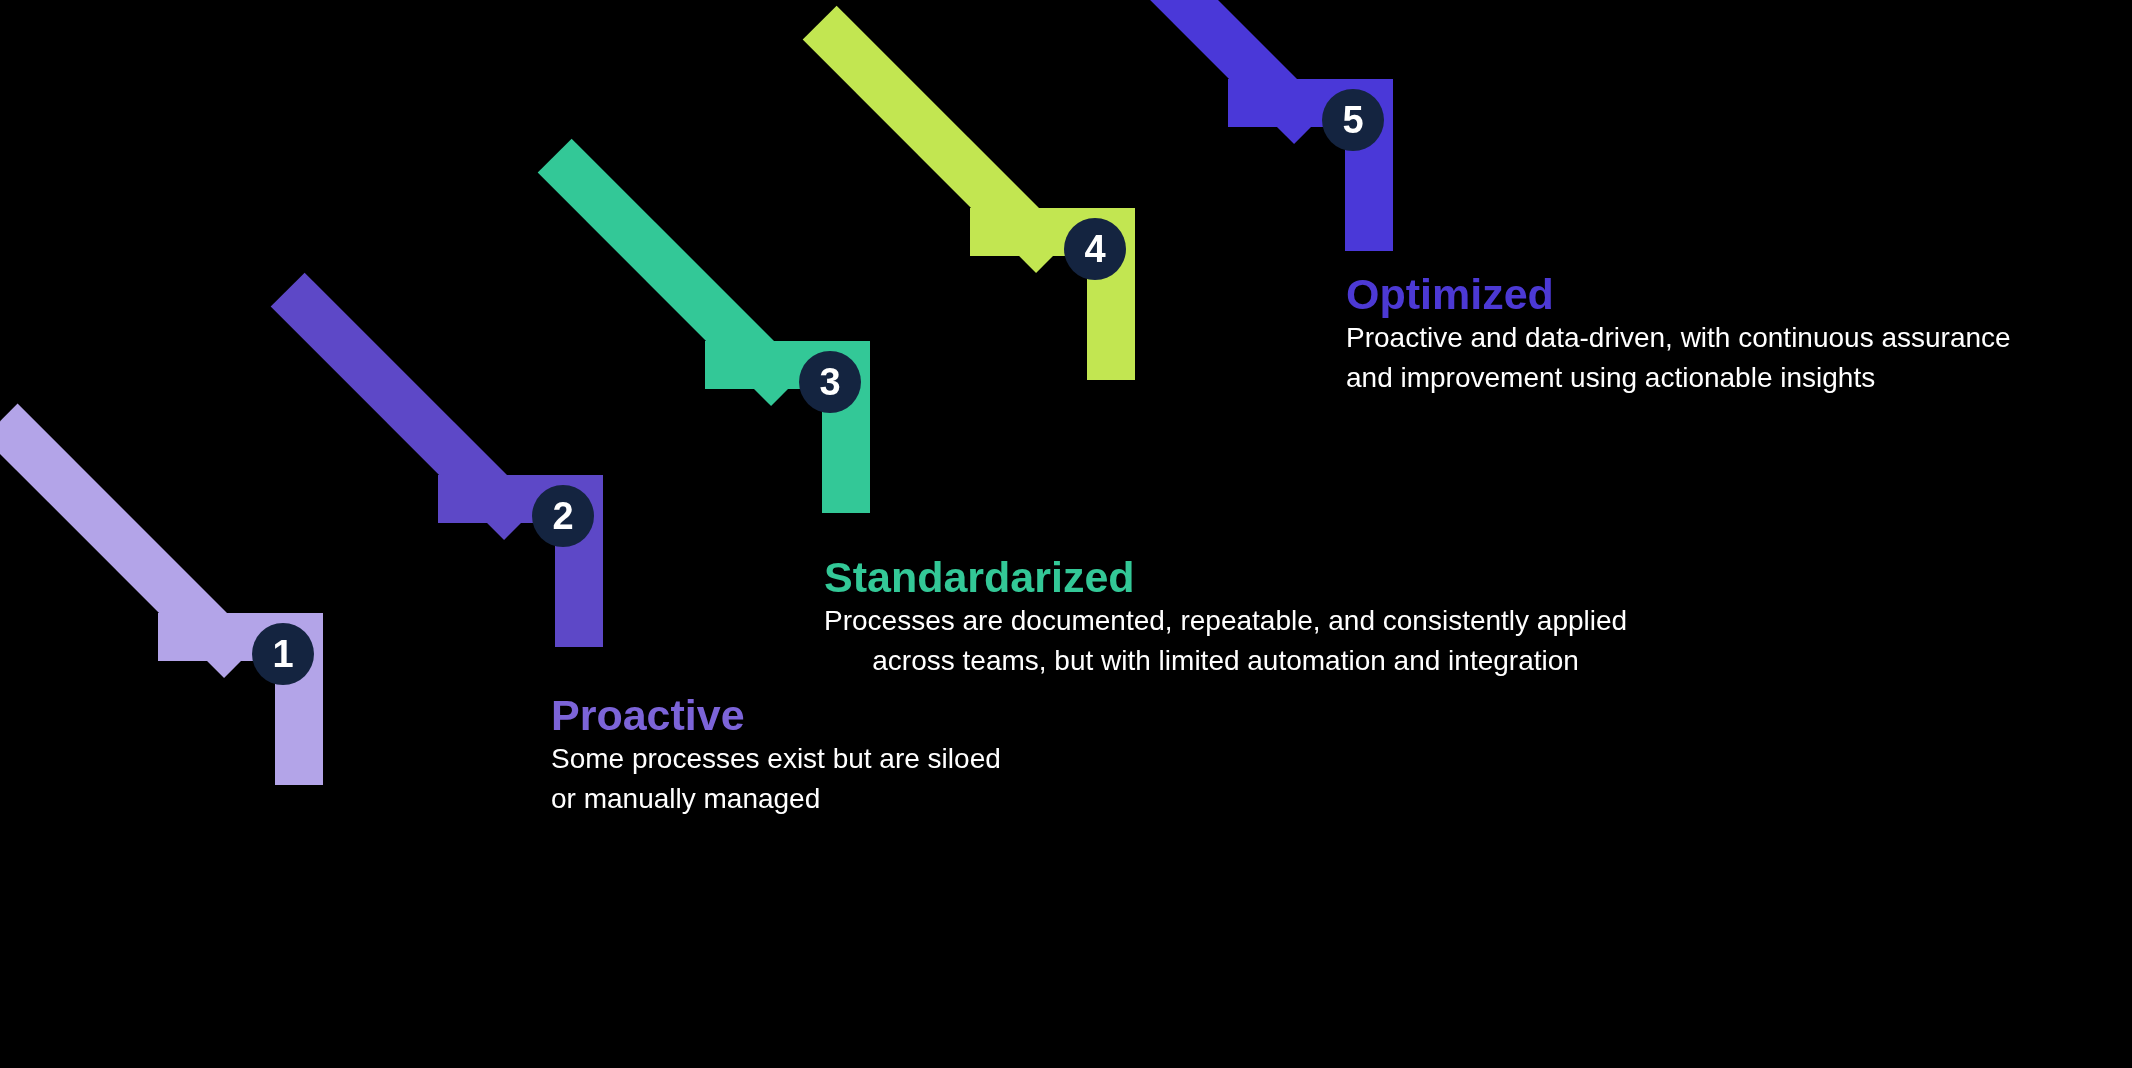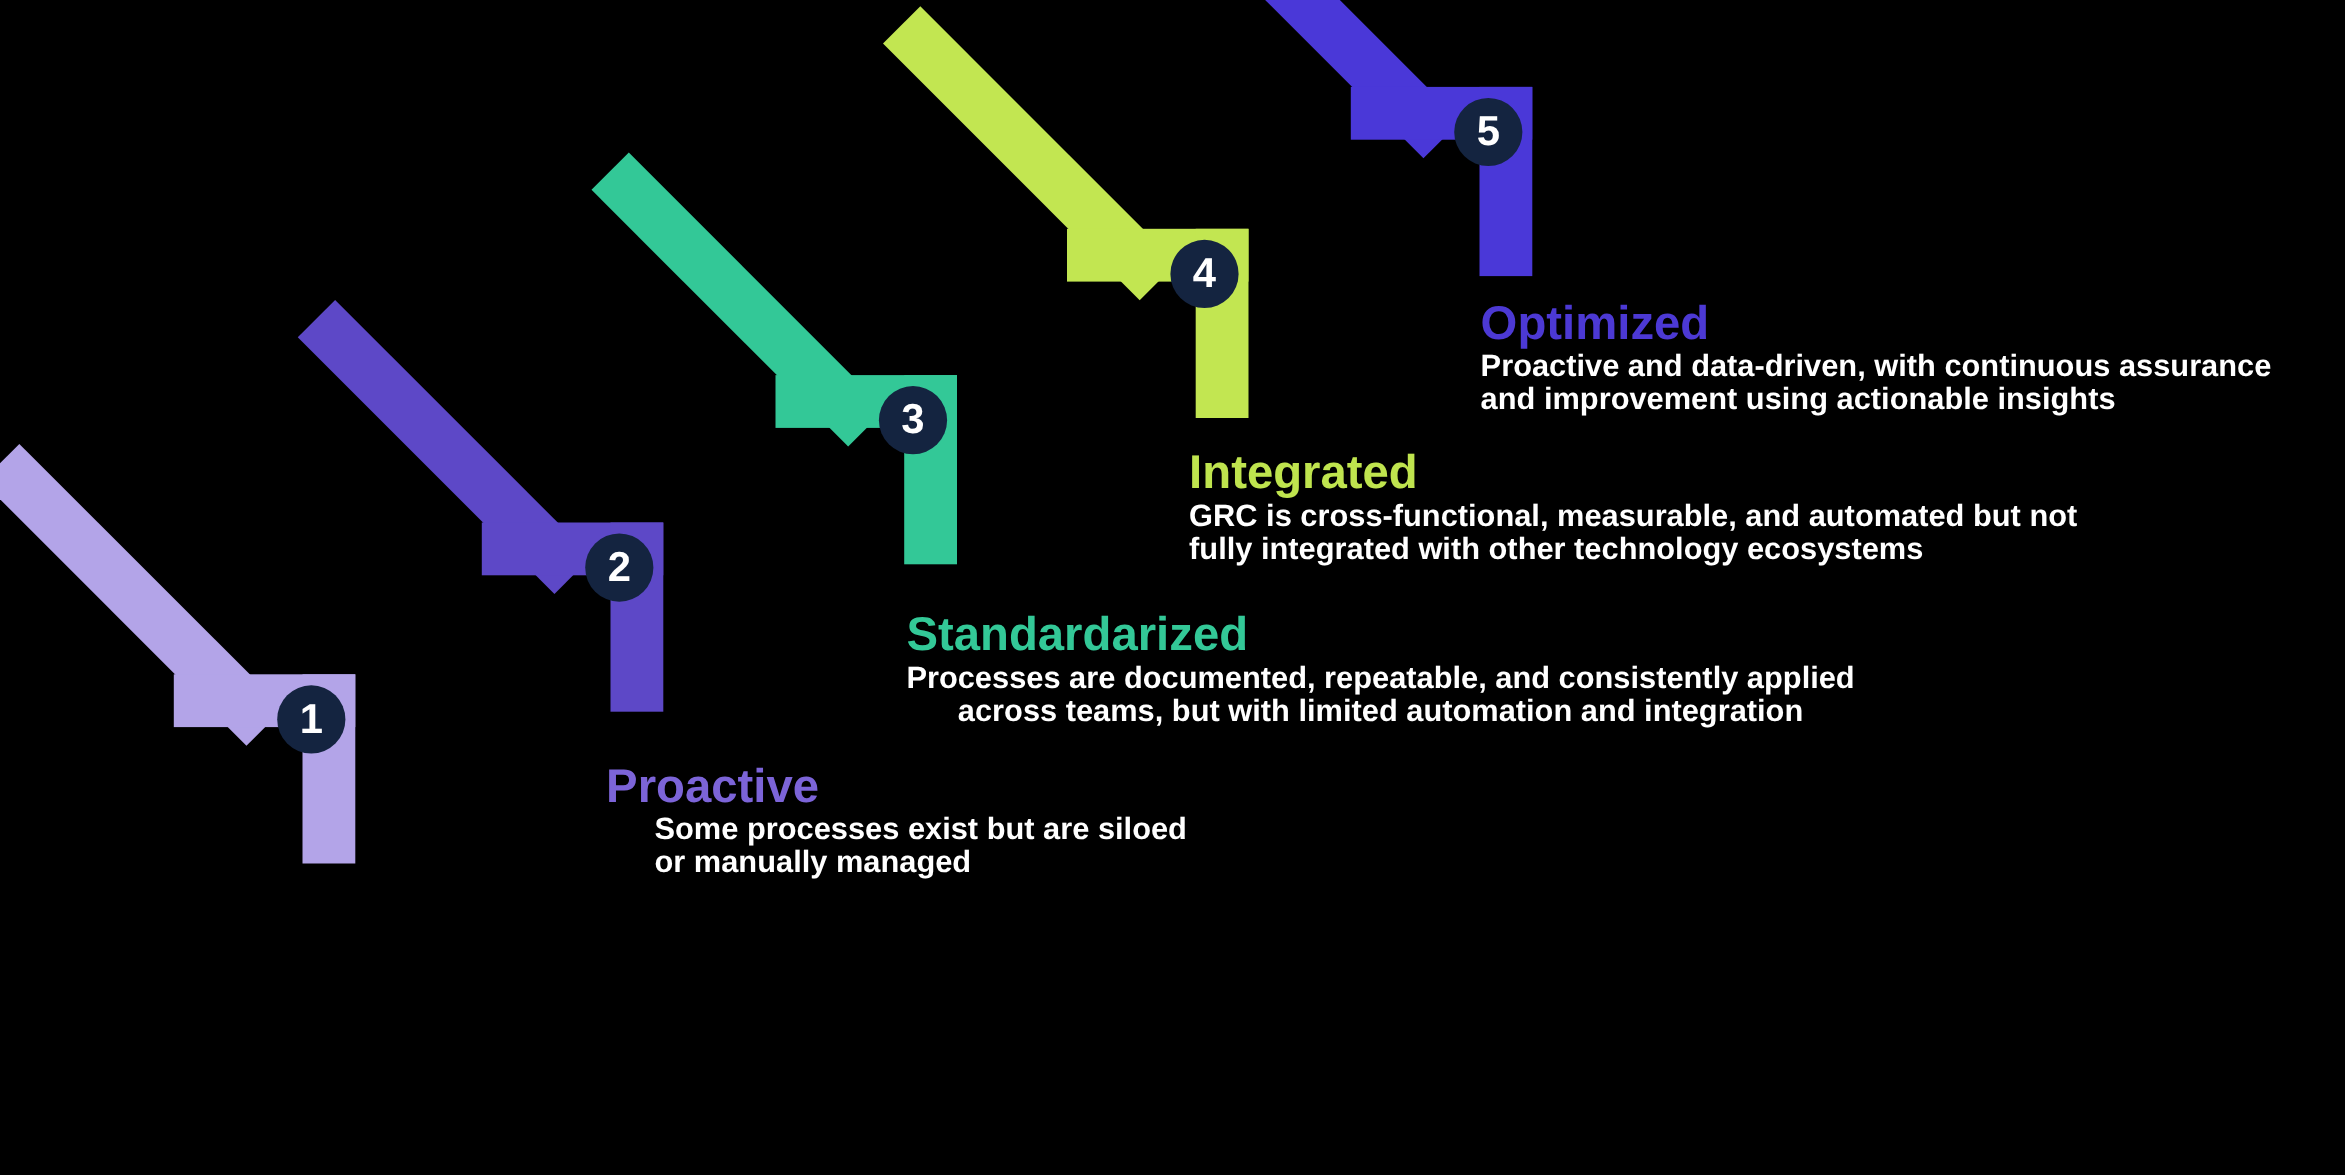--- a/index.html
+++ b/index.html
@@ -44,21 +44,21 @@
   .s5 .bar-top{left:1228px;top:79px}  .s5 .bar-right{left:1345px;top:79px}
   .s5 .shaft{left:998px;top:110px}    .s5 .badge{left:1322px;top:89px}
 
   
   .label{position:absolute;z-index:10;}
   .label .title{
     font-size:43px;line-height:47px;font-weight:700;
     color:var(--tc);letter-spacing:0;
   }
   .label .desc{
-    font-size:28px;line-height:30px;font-weight:700;
+    font-size:28px;line-height:40px;font-weight:400;
     color:#ffffff;white-space:pre-line;
   }
   .l1{left:283px;top:818px}
   .l2{left:551px;top:692px}
   .l3{left:824px;top:554px}
   .l4{left:1081px;top:407px}
   .l5{left:1346px;top:271px}
 </style>
 </head>
 <body style="background: rgb(0, 0, 0);">
@@ -96,35 +96,30 @@
   <div class="stage s1" style="--c: #b3a4e8;">
     <div class="shaft"></div>
     <div class="bar-top"></div>
     <div class="bar-right"></div>
     <div class="badge" style="background: rgb(20, 36, 64); color: rgb(255, 255, 255);">1</div>
   </div>
 
 
   <div class="label l2" style="--tc: #7c64d8;">
     <div class="title">Proactive</div>
-    <div class="desc" style="color: rgb(255, 255, 255); margin-left: 44px;">Some processes exist but are siloed
+    <div class="desc" style="color: rgb(255, 255, 255);">Some processes exist but are siloed
 or manually managed</div>
   </div>
 
   <div class="label l3" style="--tc: #33c897;">
     <div class="title">Standardarized</div>
     <div class="desc" style="color: rgb(255, 255, 255); text-align: center;">Processes are documented, repeatable, and consistently applied
 across teams, but with limited automation and integration</div>
   </div>
 
-  <div class="label l4" style="--tc: #bfe44e;">
-    <div class="title">Integrated</div>
-    <div class="desc" style="color: rgb(255, 255, 255);">GRC is cross-functional, measurable, and automated but not
-fully integrated with other technology ecosystems</div>
-  </div>
 
   <div class="label l5" style="--tc: #4c39d4;">
     <div class="title">Optimized</div>
     <div class="desc" style="color: rgb(255, 255, 255);">Proactive and data-driven, with continuous assurance
 and improvement using actionable insights</div>
   </div>
 
 </div>
 
 </body></html>

